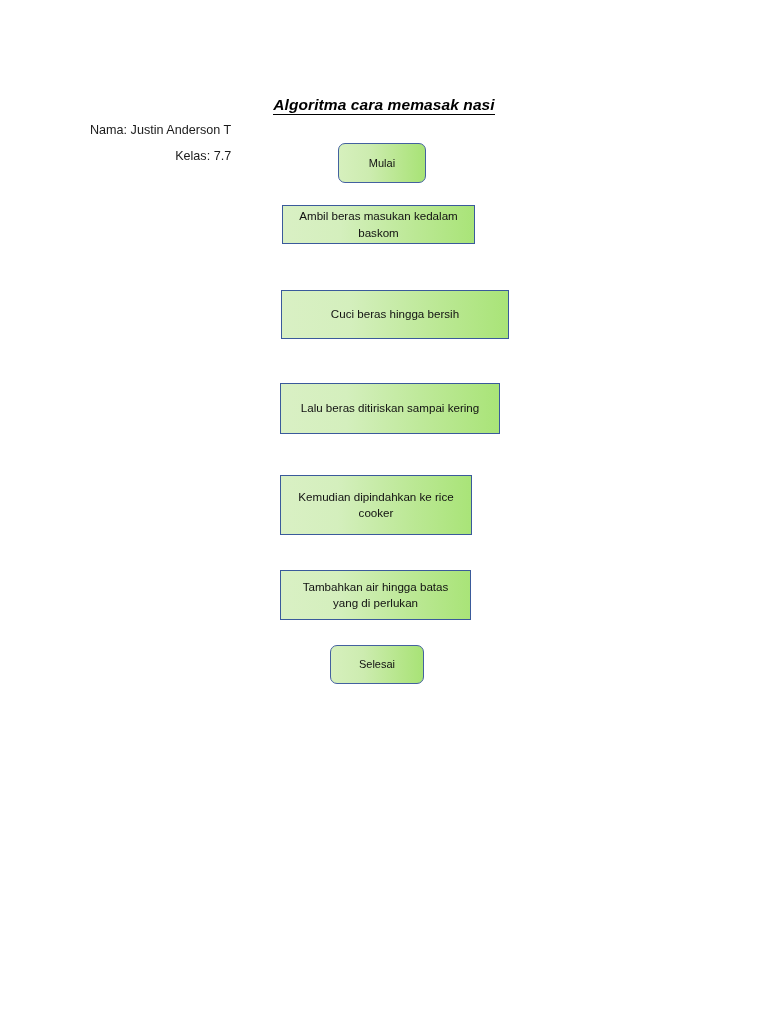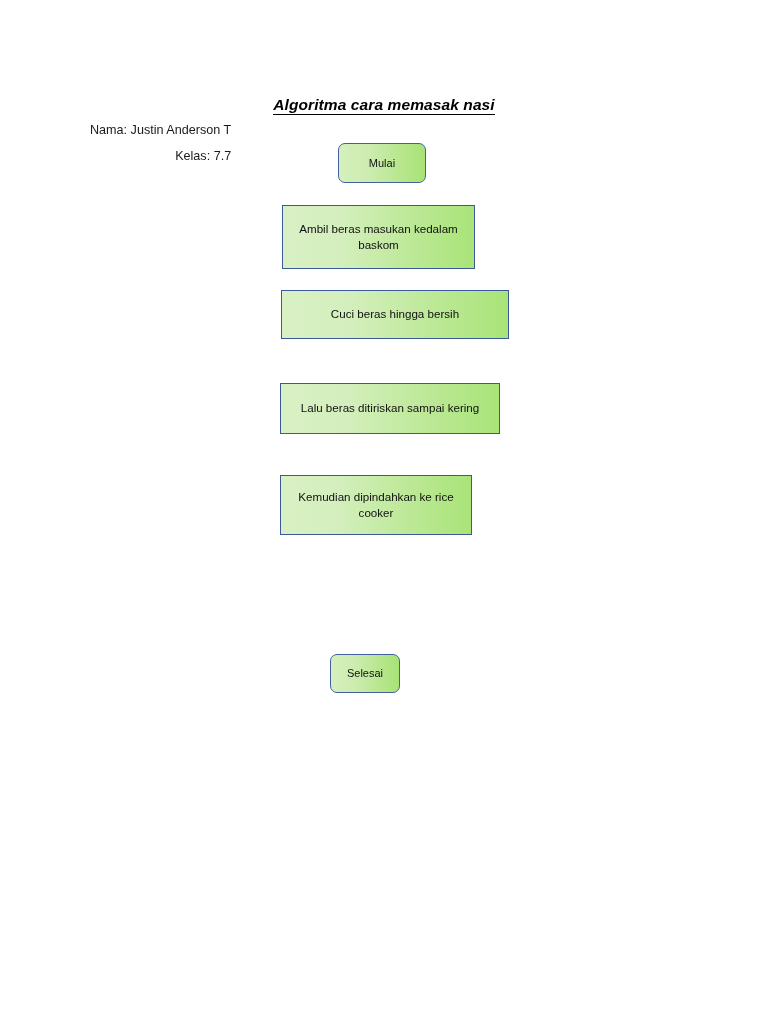--- a/index.html
+++ b/index.html
@@ -74,26 +74,26 @@
 
   .terminator {
     border-radius: 7px;
     border: 1.8px solid #43619f;
     background-image: linear-gradient(to right, #d6f0bd 0%, #cdecb0 35%, #b6e68b 75%, #a8e376 100%);
     font-size: 11px;
   }
 
   
   #node-start    { left: 338px; top: 143px; width: 88px;  height: 40px; }
-  #node-step-1   { left: 282px; top: 205px; width: 193px; height: 64px; }
+  #node-step-1   { left: 282px; top: 205px; width: 193px; height: 39px; }
   #node-step-2   { left: 281px; top: 290px; width: 228px; height: 49px; }
   #node-step-3   { left: 280px; top: 383px; width: 220px; height: 51px; }
   #node-step-4   { left: 280px; top: 475px; width: 192px; height: 60px; }
   #node-step-5   { left: 280px; top: 570px; width: 191px; height: 50px; }
-  #node-end      { left: 330px; top: 645px; width: 70px;  height: 39px; margin-top: 9px; }
+  #node-end      { left: 330px; top: 645px; width: 94px;  height: 39px; }
 </style>
 </head>
 <body>
 
 <div class="page">
 
   <h1 class="doc-title">
     <span>Algoritma cara memasak nasi</span>
   </h1>
 
@@ -115,18 +115,21 @@
   </div>
 
   <div class="node" id="node-step-3">
     <span class="node-label">Lalu beras ditiriskan sampai kering</span>
   </div>
 
   <div class="node" id="node-step-4">
     <span class="node-label">Kemudian dipindahkan ke rice cooker</span>
   </div>
 
+  <div class="node" id="node-step-5">
+    <span class="node-label">Tambahkan air hingga batas yang di perlukan</span>
+  </div>
 
   <div class="node terminator" id="node-end">
     <span class="node-label">Selesai</span>
   </div>
 
 </div>
 
 </body></html>

